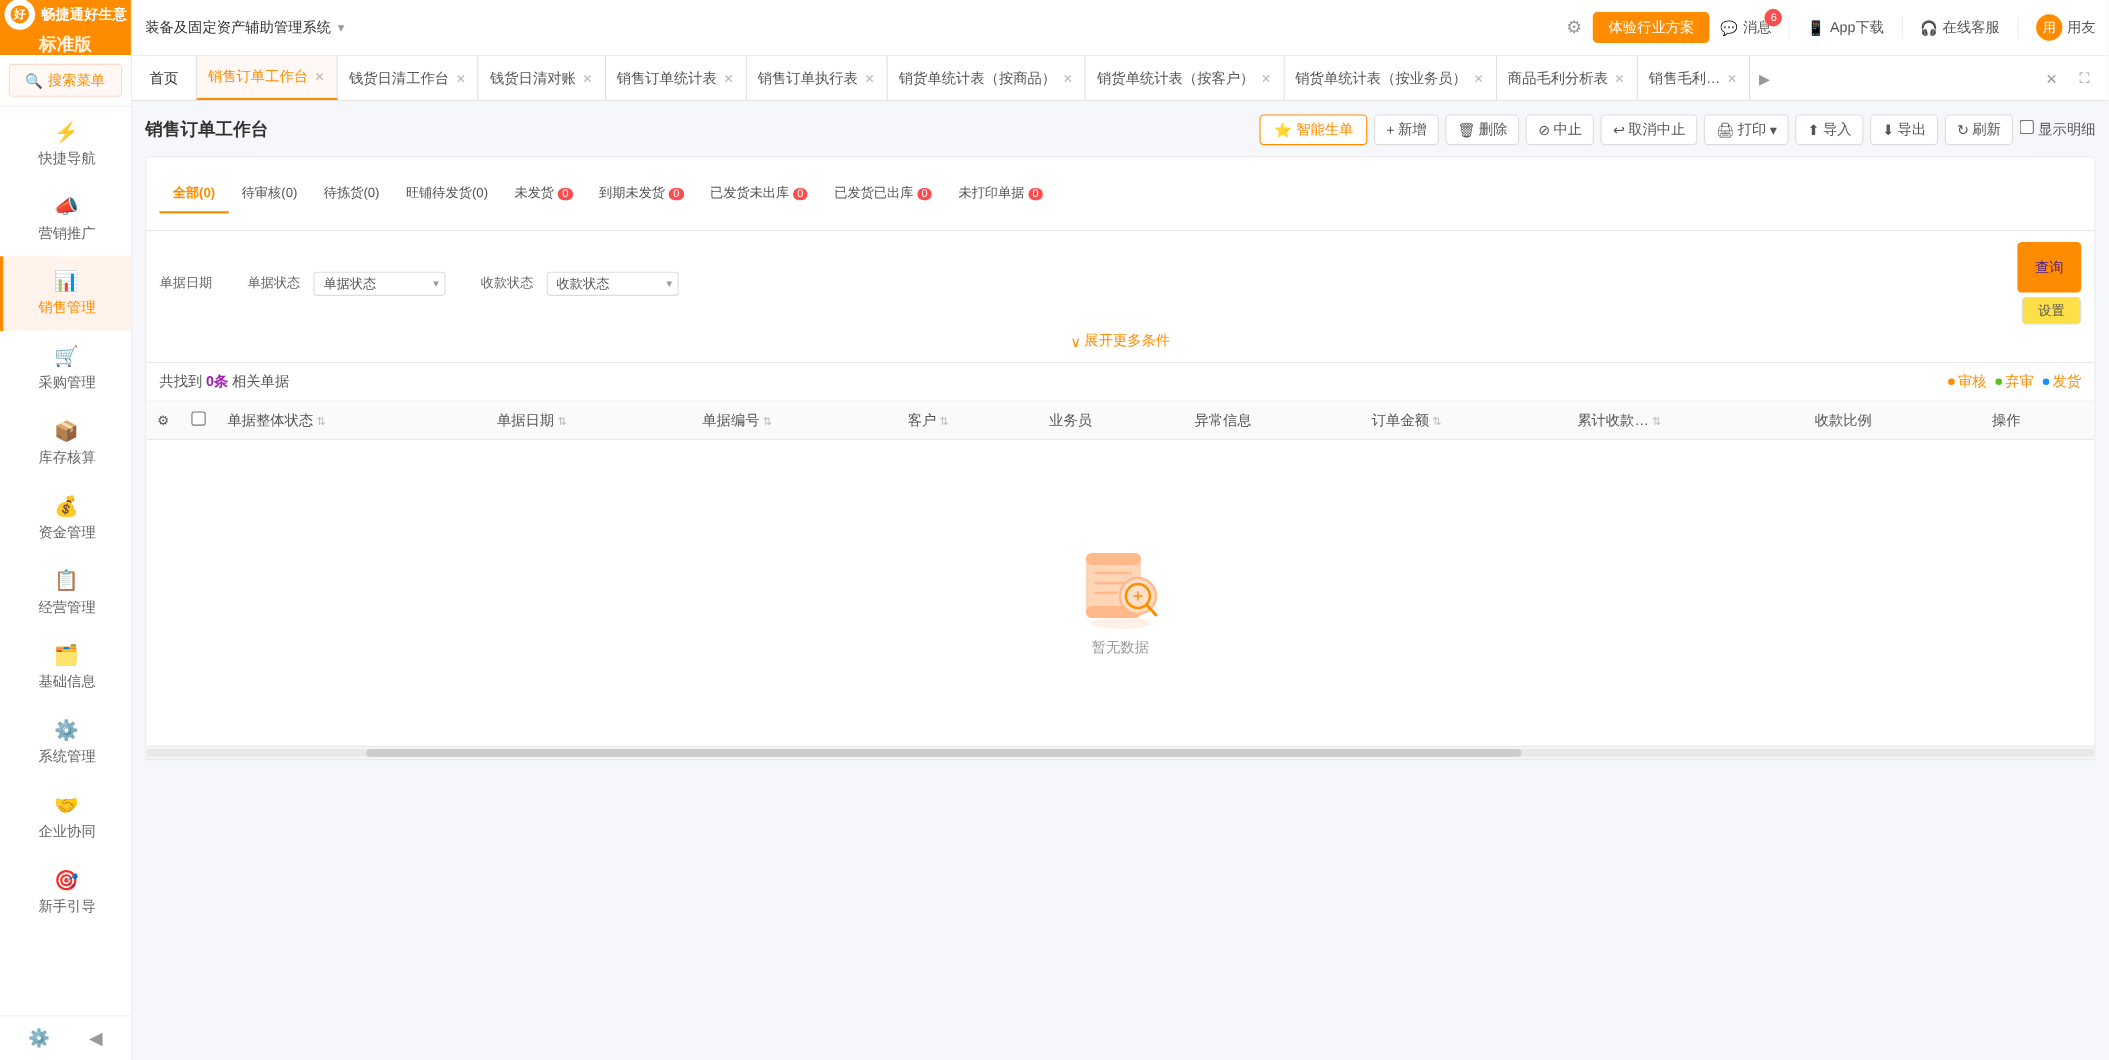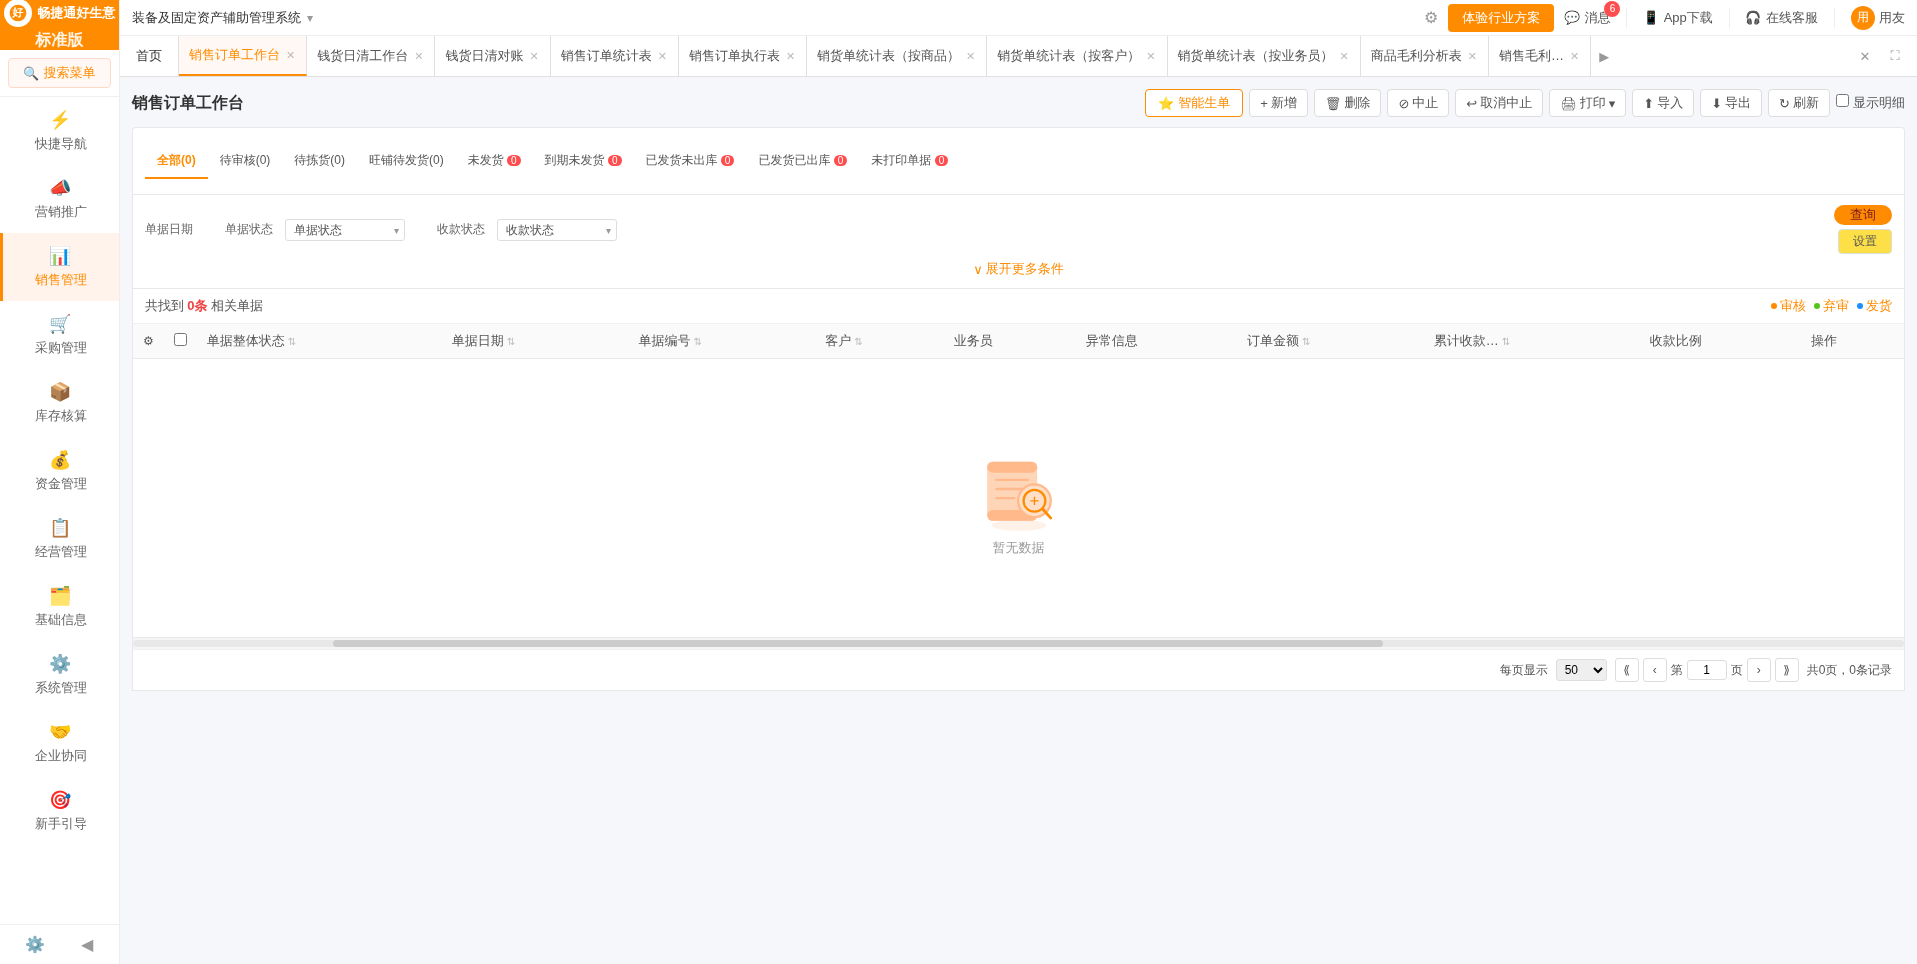--- a/index.html
+++ b/index.html
@@ -22,21 +22,21 @@
     .sidebar-item.active { background: #fff3ec; color: #ff8c00; border-left-color: #ff8c00; }
     .sidebar-item-icon { font-size: 18px; }
 
     .sidebar-footer { padding: 10px 8px; display: flex; justify-content: space-around; border-top: 1px solid #f0f0f0; }
     .sidebar-footer-btn { cursor: pointer; color: #999; font-size: 16px; }
 
     
     .main { flex: 1; display: flex; flex-direction: column; overflow: hidden; }
 
     
-    .top-header { height: 36px; background: #fff; border-bottom: 1px solid #eee; display: flex; align-items: center; padding: 0 12px; gap: 10px; }
+    .top-header { height: 51px; background: #fff; border-bottom: 1px solid #eee; display: flex; align-items: center; padding: 0 12px; gap: 10px; }
     .system-title { font-size: 13px; color: #333; flex: 1; display: flex; align-items: center; gap: 6px; }
     .system-dropdown-btn { color: #999; font-size: 12px; cursor: pointer; }
     .settings-icon { color: #999; cursor: pointer; font-size: 16px; }
     .industry-btn { background: #ff8c00; color: #fff; border: none; padding: 5px 14px; border-radius: 4px; cursor: pointer; font-size: 13px; }
 
     .header-right { display: flex; align-items: center; gap: 16px; }
     .header-icon-item { display: flex; align-items: center; gap: 4px; color: #555; cursor: pointer; font-size: 12px; position: relative; }
     .divider-v { width: 1px; height: 20px; background: #eee; }
 
     
@@ -346,37 +346,37 @@
         </div>
 
         <span class="filter-label" style="margin-left:20px;">收款状态</span>
         <div class="filter-select-wrap">
           <select class="filter-select">
             <option>收款状态</option>
           </select>
         </div>
 
         <div style="margin-left:auto;display:flex;flex-direction:column;gap:4px;align-items:flex-end;">
-          <button style="background:#ff8c00;color:#7f1d1d;border:none;padding:1px 16px;border-radius:14px;cursor:pointer;font-size:13px;">查询</button>
+          <button style="background:#ff8c00;color:#4c1d95;border:none;padding:14px 16px;border-radius:4px;cursor:pointer;font-size:13px;">查询</button>
           <button style="background:#fde047;border:1px solid #ddd;color:#555;padding:3px 14px;border-radius:4px;cursor:pointer;font-size:12px;">设置</button>
         </div>
       </div>
       <div style="display:flex;justify-content:center;">
         <span class="expand-btn">
           <span>∨</span>
           <span>展开更多条件</span>
         </span>
       </div>
     </div>
 
     <div class="table-area">
       <div class="table-toolbar">
         <span class="table-info">
           <span>共找到</span>
-          <span style="color:#ef4444;font-weight:bold;">0条</span>
+          <span style="color:#a21caf;font-weight:bold;">0条</span>
           <span>相关单据</span>
         </span>
         <div class="table-right-actions">
           <span class="action-link">
             <span class="action-dot"></span>
             <span>审核</span>
           </span>
           <span class="action-link" style="color:#ff8c00;">
             <span class="action-dot green"></span>
             <span>弃审</span>
@@ -439,34 +439,15 @@
           </tbody>
         </table>
       </div>
 
       <div class="scroll-bar-area">
         <div class="scroll-bar-track">
           <div class="scroll-bar-thumb"></div>
         </div>
       </div>
 
-      <div class="table-footer">
-        <span class="footer-text">每页显示</span>
-        <select class="footer-select">
-          <option>50</option>
-          <option>10</option>
-          <option>20</option>
-          <option>100</option>
-        </select>
-        <div class="page-nav">
-          <div class="page-nav-btn">⟪</div>
-          <div class="page-nav-btn">‹</div>
-          <span class="footer-text">第</span>
-          <input type="text" class="page-input" value="1" style="">
-          <span class="footer-text">页</span>
-          <div class="page-nav-btn">›</div>
-          <div class="page-nav-btn">⟫</div>
-        </div>
-        <span class="footer-text">共0页，0条记录</span>
-      </div>
     </div>
   </div>
 </div>
 
 </body></html>

